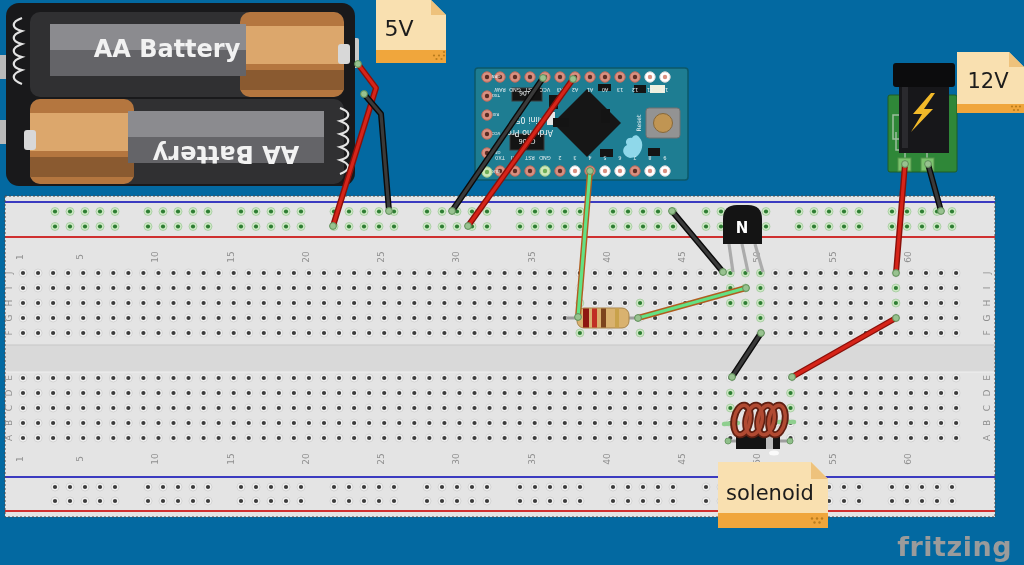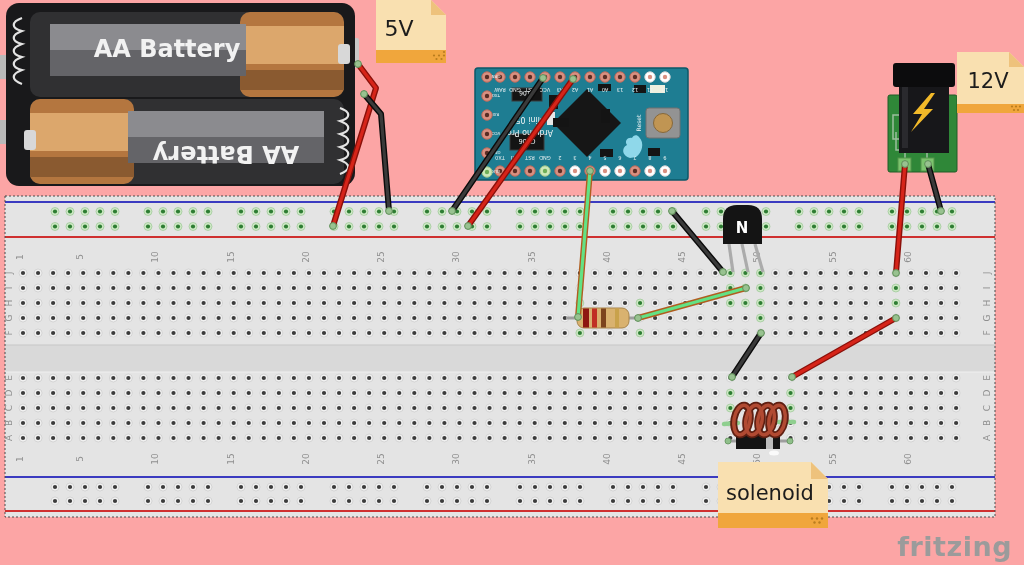--- a/index.html
+++ b/index.html
@@ -1,16 +1,16 @@
 <!DOCTYPE html>
 <html><head>
 <meta charset="utf-8">
 <style>
   html,body{margin:0;padding:0;background:#ffffff;}
-  .stage{position:relative;width:1024px;height:565px;overflow:hidden;background:#fca5a5;
+  .stage{position:relative;width:1024px;height:565px;overflow:hidden;background:#0369a1;
          font-family:"DejaVu Sans","Liberation Sans",sans-serif;}
   svg text{font-family:"DejaVu Sans","Liberation Sans",sans-serif;}
   .bb-label{fill:#8f8f8f;font-size:9px;}
   .silk{fill:#eef3f4;}
 </style>
 </head>
 <body>
 
 <div class="stage">
 <svg id="scene" width="1024" height="565" viewBox="0 0 1024 565" xmlns="http://www.w3.org/2000/svg">

